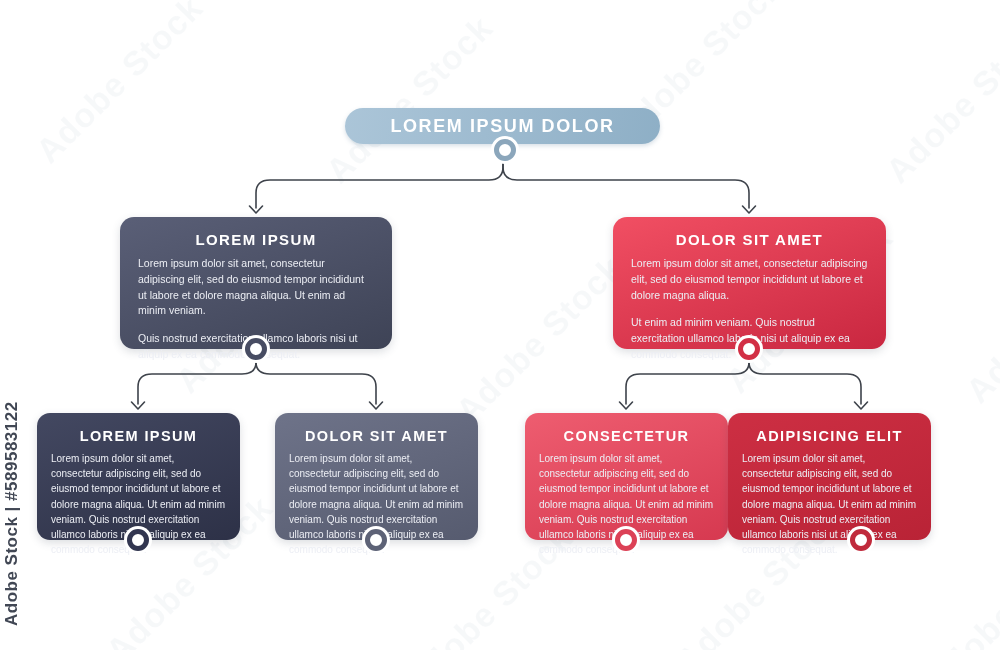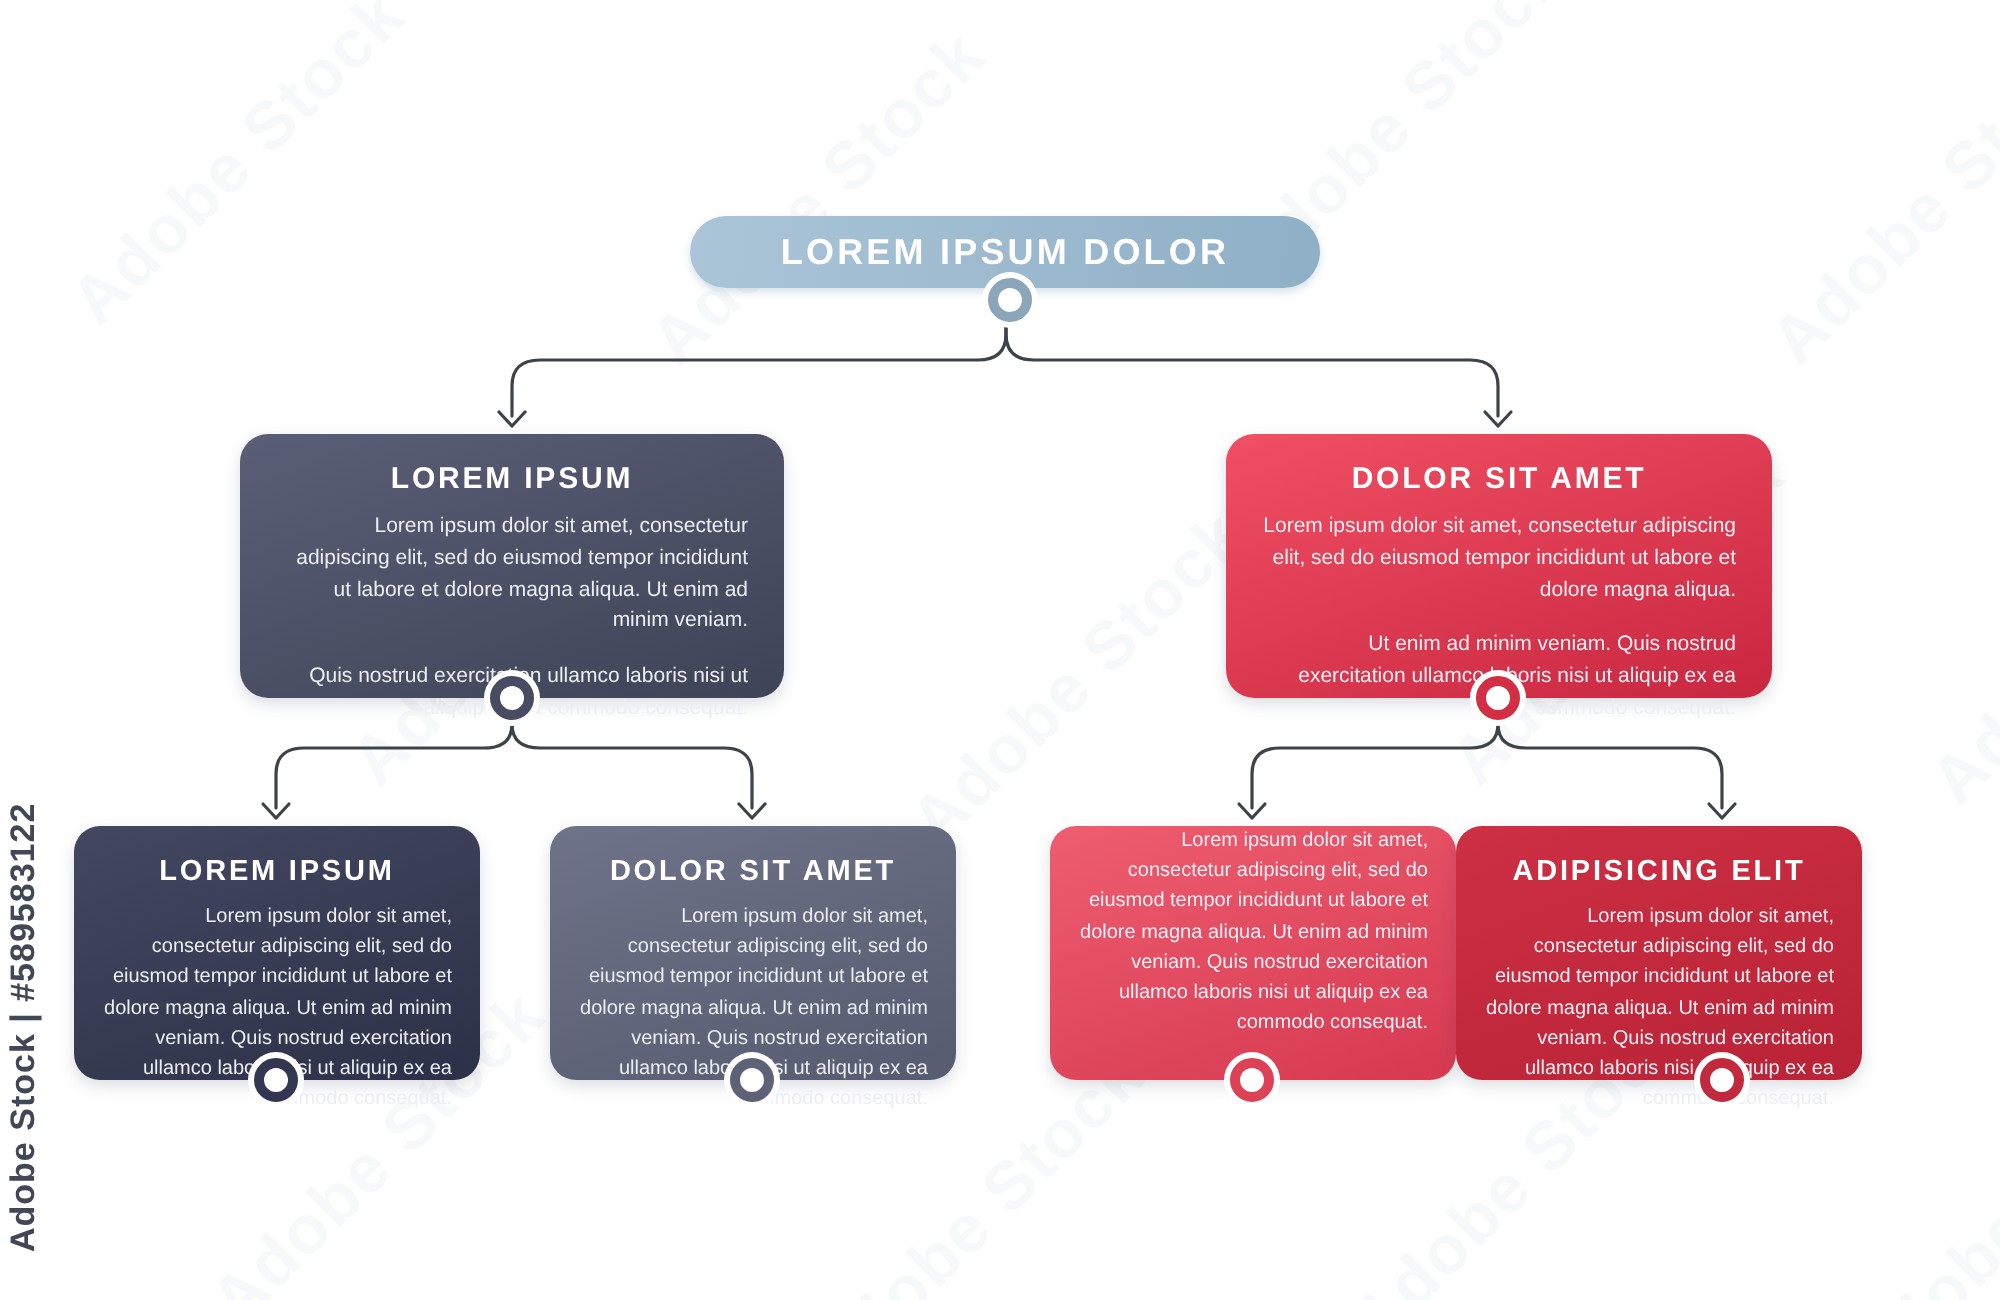--- a/index.html
+++ b/index.html
@@ -33,21 +33,21 @@
     background:linear-gradient(100deg,#abc5d8,#8eafc6);
     display:flex;align-items:center;justify-content:center;
     font-size:18px;font-weight:700;letter-spacing:1.6px;
     box-shadow:0 2px 4px rgba(100,130,160,.25);
   }
   .card{border-radius:14px;padding:0 18px;box-shadow:0 3px 8px rgba(60,70,90,.18);}
   .card .title{
     text-align:center;font-weight:700;letter-spacing:1.4px;font-size:15px;
     margin:14px 0 8px 0;
   }
-  .card .body{font-size:10.5px;line-height:1.5;color:#eceef4;text-align:right;}
+  .card .body{font-size:10.5px;line-height:1.5;color:#eceef4;}
   .card .body p{margin:0 0 4px 0;}
   .card .body p + p{margin-top:12px;}
   .main-left {left:120px;top:217px;width:272px;height:132px;background:linear-gradient(160deg,#5a5f77,#3e4356);}
   .main-right{left:613px;top:217px;width:273px;height:132px;background:linear-gradient(160deg,#f14f63,#c92740);}
   .small{top:413px;width:203px;height:127px;border-radius:13px;padding:0 14px;}
   .small .title{font-size:14.5px;margin:15px 0 7px 0;}
   .small .body{font-size:10px;line-height:1.52;}
   .sb1{left:37px; background:linear-gradient(160deg,#434861,#2d3147);}
   .sb2{left:275px;background:linear-gradient(160deg,#6e7389,#565b6f);}
   .sb3{left:525px;background:linear-gradient(160deg,#ee5d70,#d63950);}
@@ -127,20 +127,21 @@
   </div>
 
   <div class="box card small sb2">
     <div class="title">DOLOR SIT AMET</div>
     <div class="body">
       <p>Lorem ipsum dolor sit amet, consectetur adipiscing elit, sed do eiusmod tempor incididunt ut labore et dolore magna aliqua. Ut enim ad minim veniam. Quis nostrud exercitation ullamco laboris nisi ut aliquip ex ea commodo consequat.</p>
     </div>
   </div>
 
   <div class="box card small sb3">
+    <div class="title">CONSECTETUR</div>
     <div class="body">
       <p>Lorem ipsum dolor sit amet, consectetur adipiscing elit, sed do eiusmod tempor incididunt ut labore et dolore magna aliqua. Ut enim ad minim veniam. Quis nostrud exercitation ullamco laboris nisi ut aliquip ex ea commodo consequat.</p>
     </div>
   </div>
 
   <div class="box card small sb4">
     <div class="title">ADIPISICING ELIT</div>
     <div class="body">
       <p>Lorem ipsum dolor sit amet, consectetur adipiscing elit, sed do eiusmod tempor incididunt ut labore et dolore magna aliqua. Ut enim ad minim veniam. Quis nostrud exercitation ullamco laboris nisi ut aliquip ex ea commodo consequat.</p>
     </div>

